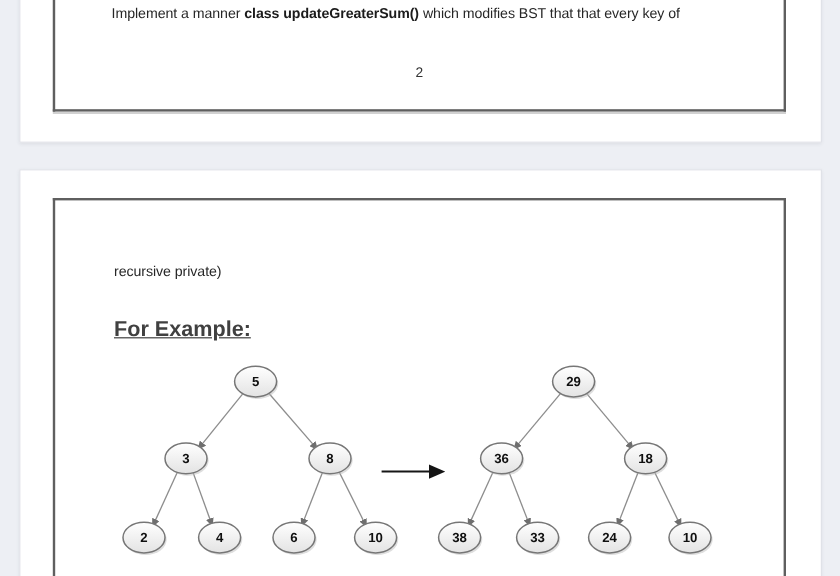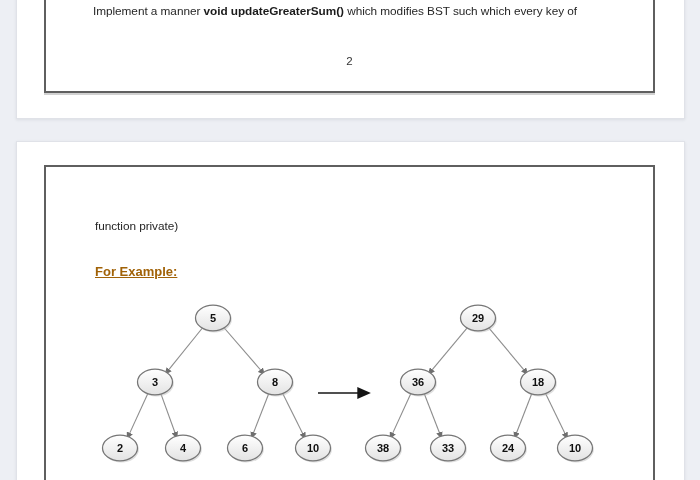--- a/index.html
+++ b/index.html
@@ -27,51 +27,51 @@
     letter-spacing:-.05px;white-space:nowrap;
   }
   #p1text{left:76px;top:32px}
   #p2text{left:78px;top:76px}
   .doc-text b{font-weight:bold;color:#1b1b1b}
   #pagenum{
     position:absolute;left:27px;top:84px;width:611px;text-align:center;
     color:#333;font-size:11.5px;
   }
   #example-heading{
-    position:absolute;left:78px;top:122px;color:#a16207;
-    font-size:13px;font-weight:bold;text-decoration:underline;
+    position:absolute;left:78px;top:122px;color:#404040;
+    font-size:18px;font-weight:bold;text-decoration:underline;
     white-space:nowrap;
   }
   #bst-svg{position:absolute;left:43px;top:154px}
   .edge{stroke:#8d8d8d;stroke-width:1.1;fill:none}
   .tarrow{stroke:#161616;stroke-width:1.7}
   .node{fill:url(#ng);stroke:#767676;stroke-width:1.25}
   .node-shadow{fill:#bdbdbd;opacity:.5}
   .node-label{
     font-family:"Liberation Sans",sans-serif;font-size:11px;font-weight:bold;
     fill:#101010;text-anchor:middle;
   }
 </style>
 </head>
 <body>
 
 <div>
 
   <section class="page-card" id="page1">
     <div class="scan" id="scan1"></div>
     <div class="doc-text" id="p1text">
-      <div><span>Implement a manner </span><b>void updateGreaterSum()</b><span> which modifies BST such which every key of</span></div>
+      <div><span>Implement a manner </span><b>class updateGreaterSum()</b><span> which modifies BST that that every key of</span></div>
     </div>
     <div id="pagenum">2</div>
   </section>
 
   <section class="page-card" id="page2">
     <div class="scan" id="scan2"></div>
     <div class="doc-text" id="p2text">
-      <div>function private)</div>
+      <div>recursive private)</div>
     </div>
     <div id="example-heading">For Example:</div>
 
     <svg id="bst-svg" width="560" height="186">
       <defs>
         <linearGradient id="ng" x1="0" y1="0" x2="0" y2="1">
           <stop offset="0" stop-color="#ffffff"></stop>
           <stop offset="1" stop-color="#e3e3e3"></stop>
         </linearGradient>
         <marker id="ah" markerWidth="6.5" markerHeight="6" refX="1" refY="3" orient="auto">

